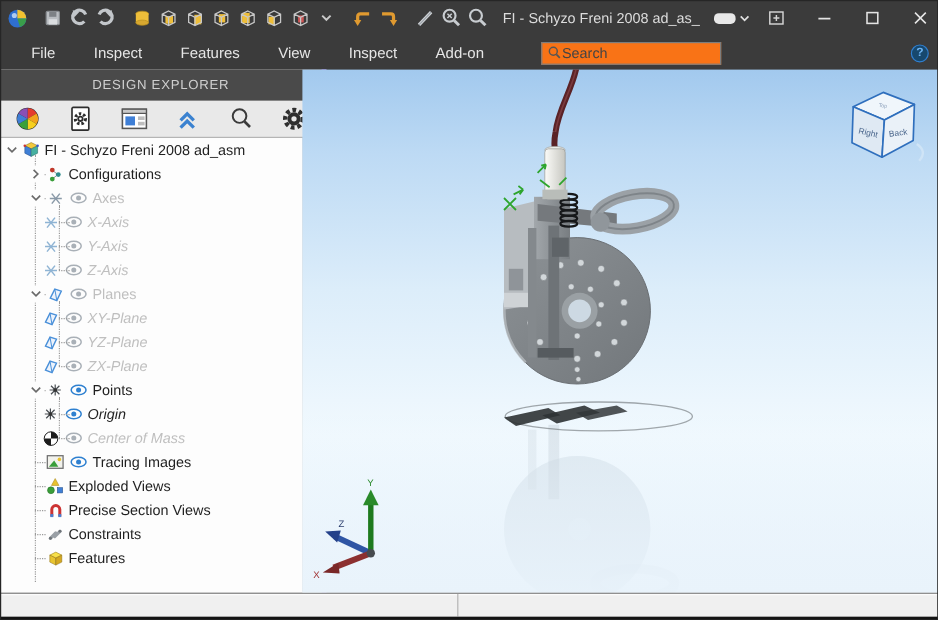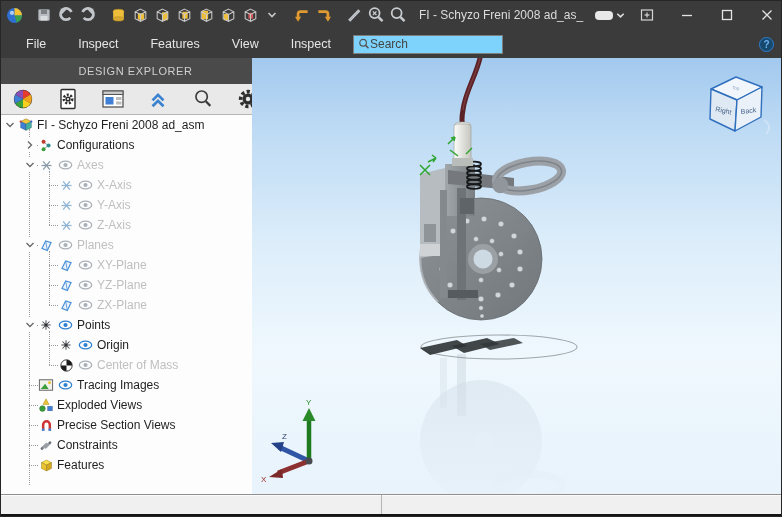--- a/index.html
+++ b/index.html
@@ -12,35 +12,35 @@
   .tb-ic { width:22px; height:22px; display:flex; align-items:center; justify-content:center; flex:none; }
   .tb-gap { width:8px; flex:none; }
   .tb-title { color:#dcdcdc; font-size:12px; margin-left:10px; white-space:nowrap; }
   .pill { width:18px; height:9px; background:#e8e8e8; border-radius:4px; margin-left:12px; flex:none; }
   .tb-spacer { flex:1; }
   .winbtn { width:40px; height:30px; display:flex; align-items:center; justify-content:center; flex:none; }
 
   
   .menubar { position:absolute; top:30px; left:0; right:0; height:28px; display:flex; align-items:center; padding-left:10px; }
   .menu-item { color:#e6e6e6; font-size:12.5px; padding:0 16px; height:28px; display:flex; align-items:center; cursor:default; }
-  .searchbox { margin-left:6px; width:150px; height:19px; background:#7dd3fc; border:1px solid #7d7d7d; display:flex; align-items:center; padding:0 4px; }
+  .searchbox { margin-left:32px; width:150px; height:19px; background:#f97316; border:1px solid #7d7d7d; display:flex; align-items:center; padding:0 4px; }
   .searchbox input { border:none; outline:none; width:120px; font-size:12px; font-family:"Liberation Sans",sans-serif; color:#333; background:transparent; }
   .searchbox input::placeholder { color:#444; opacity:1; }
   .helpbtn { position:absolute; right:8px; top:37px; width:15px; height:15px; border-radius:50%; background:#17486e; border:1px solid #2f7fd0; color:#6db2f0; font-size:10px; font-weight:bold; display:flex; align-items:center; justify-content:center; }
 
   
-  .explorer { position:absolute; top:58px; left:0; width:272px; bottom:23px; background:#fdfdfd; border-right:1px solid #8b5cf6; }
+  .explorer { position:absolute; top:58px; left:0; width:272px; bottom:23px; background:#fdfdfd; border-right:4px solid #8b5cf6; }
   .explorer-header { height:26px; background:#4a4a4a; color:#cfcfcf; font-size:11px; letter-spacing:.6px; display:flex; align-items:center; justify-content:center; }
   .explorer-toolbar { height:31px; background:#e9e9e9; border-bottom:1px solid #b5b5b5; display:flex; align-items:center; justify-content:space-between; padding:0 10px; }
   .ex-ic { width:26px; height:26px; display:flex; align-items:center; justify-content:center; }
   .tree { position:absolute; top:57px; left:1px; right:17px; bottom:1px; overflow:hidden; background:#fdfdfd; }
   .tree-row { height:20px; display:flex; align-items:center; font-size:12px; position:relative; color:#1f1f1f; }
   .tree-row.lv0 { padding-left:2px; }
   .tree-row.lv1 { padding-left:22px; }
-  .tree-row.lv2 { padding-left:42px; }
+  .tree-row.lv2 { padding-left:18px;font-style:italic; }
   .tree-row.lv1::before, .tree-row.lv2::before { content:''; position:absolute; top:10px; border-top:1px dotted #9a9a9a; }
   .tree-row.lv1::before { left:28px; width:9px; }
   .tree-row.lv2::before { left:48px; width:9px; }
   .expander { width:14px; height:14px; display:flex; align-items:center; justify-content:center; flex:none; z-index:2; background:#fdfdfd; }
   .tree-icon { width:18px; height:18px; display:flex; align-items:center; justify-content:center; flex:none; margin-right:2px; }
   .eye { width:17px; height:14px; display:flex; align-items:center; justify-content:center; flex:none; margin-right:3px; }
   .tree-label { white-space:nowrap; }
   .tree-label.grayed { color:#bfbfbf; }
   .guide { position:absolute; border-left:1px dotted #9a9a9a; width:0; z-index:1; }
   .g-main { left:28px; top:14px; height:356px; }
@@ -218,20 +218,21 @@
   </span>
 </div>
 
 <div class="menubar">
   <span id="menu-items" style="display:flex">
       <span class="menu-item">File</span>
       <span class="menu-item">Inspect</span>
       <span class="menu-item">Features</span>
       <span class="menu-item">View</span>
       <span class="menu-item">Inspect</span>
+      <span class="menu-item">Add-on</span>
     </span>
   <div class="searchbox">
     <svg width="12" height="12" viewBox="0 0 16 16">
         <circle cx="6.8" cy="6.3" r="4.4" fill="none" stroke="#555" stroke-width="1.6"></circle>
         <line x1="10.2" y1="9.8" x2="14" y2="13.6" stroke="#555" stroke-width="2"></line>
       </svg>
     <input type="text" placeholder="Search" style="">
   </div>
 </div>
 <div class="helpbtn">?</div>

